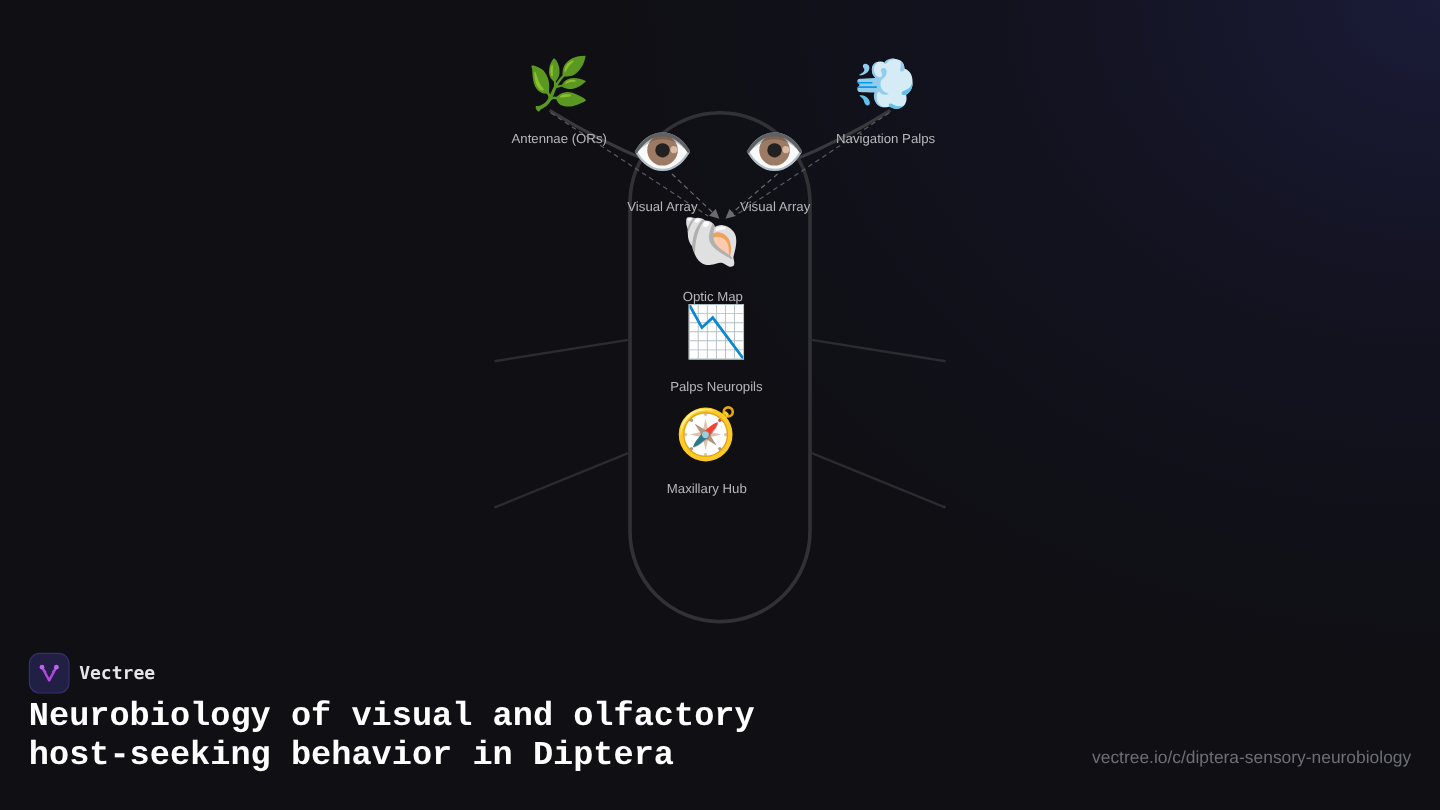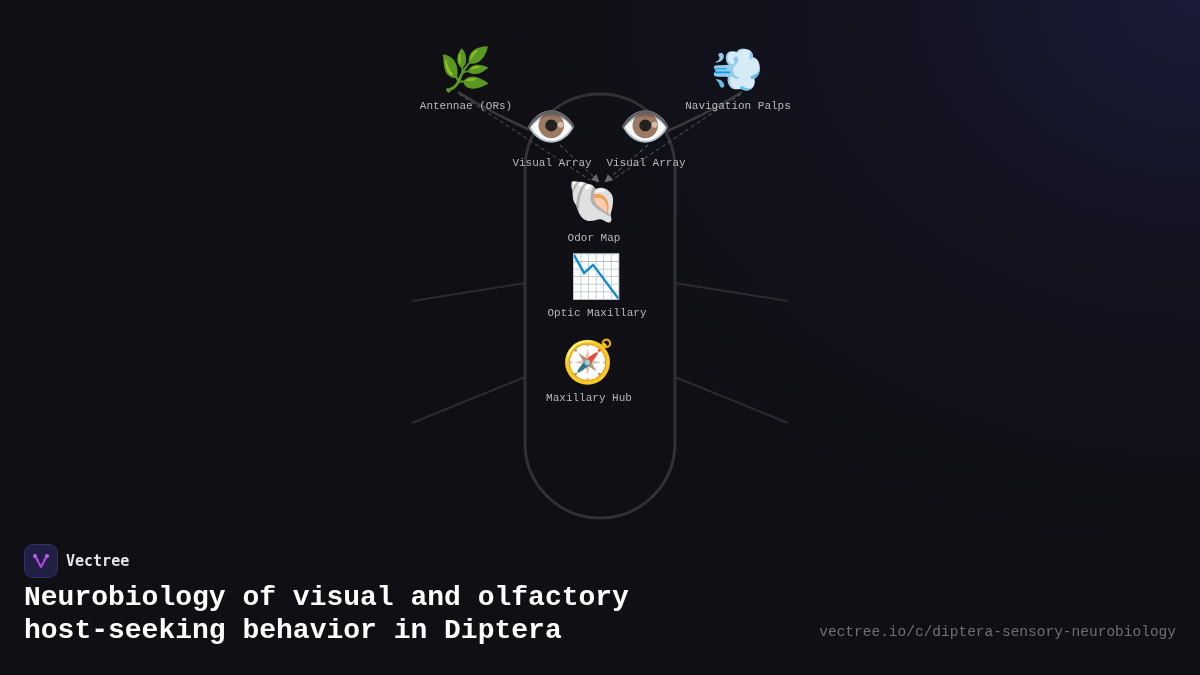--- a/index.html
+++ b/index.html
@@ -21,22 +21,22 @@
     position: absolute;
     display: flex; flex-direction: column; align-items: center;
     transform: translateX(-50%);
   }
   .node .icon {
     font-size: 42px; line-height: 50px; height: 50px;
     font-family: "DejaVu Sans", sans-serif;
   }
   .node .label {
     font-size: 11px; color: #b8b8bc; white-space: nowrap;
-    margin-top: 5px;
-    font-family: Liberation Mono, monospace;
+    margin-top: 15px;
+    font-family: Liberation Sans, sans-serif;
   }
   .brand {
     position: absolute; left: 24px; top: 544px;
     display: flex; align-items: center; gap: 8px;
   }
   .brand-logo {
     width: 34px; height: 34px; border-radius: 9px;
     background: #221f45; border: 1px solid #34306a;
     display: flex; align-items: center; justify-content: center;
   }
@@ -45,21 +45,21 @@
     font-size: 15px; color: #e6e6ea;
   }
   .title {
     position: absolute; left: 24px; top: 581px;
     font-family: "Liberation Mono", monospace; font-weight: bold;
     font-size: 28px; line-height: 33px; color: #ffffff;
     white-space: pre;
   }
   .url {
     position: absolute; right: 24px; top: 624px;
-    font-family: Liberation Mono, monospace;
+    font-family: Liberation Sans, sans-serif;
     font-size: 14.5px; color: #6e6e76;
   }
 </style>
 </head>
 <body>
 
 <div class="bg-glow"></div>
 
 <div class="diagram">
   <svg width="1200" height="675" viewBox="0 0 1200 675">
@@ -96,25 +96,25 @@
   <div class="node" style="left:552px; top:102px;">
     <span class="icon">👁️</span>
     <span class="label">Visual Array</span>
   </div>
   <div class="node" style="left:646px; top:102px;">
     <span class="icon">👁️</span>
     <span class="label">Visual Array</span>
   </div>
   <div class="node" style="left:594px; top:177px;">
     <span class="icon">🐚</span>
-    <span class="label">Odor Map</span>
+    <span class="label">Optic Map</span>
   </div>
   <div class="node" style="left:597px; top:252px;">
     <span class="icon">📉</span>
-    <span class="label">Optic Maxillary</span>
+    <span class="label">Palps Neuropils</span>
   </div>
   <div class="node" style="left:589px; top:337px;">
     <span class="icon">🧭</span>
     <span class="label">Maxillary Hub</span>
   </div>
 </div>
 
 <div class="brand">
   <div class="brand-logo">
     <svg width="20" height="20" viewBox="0 0 20 20">

